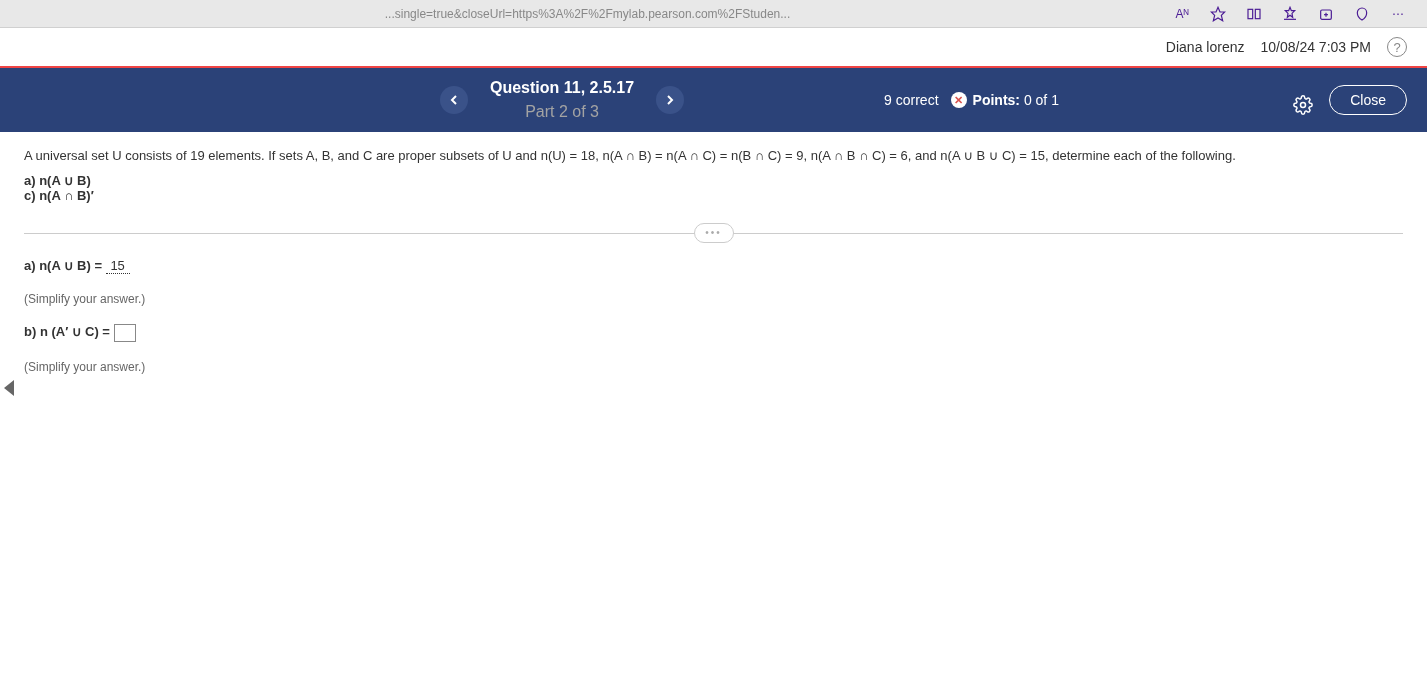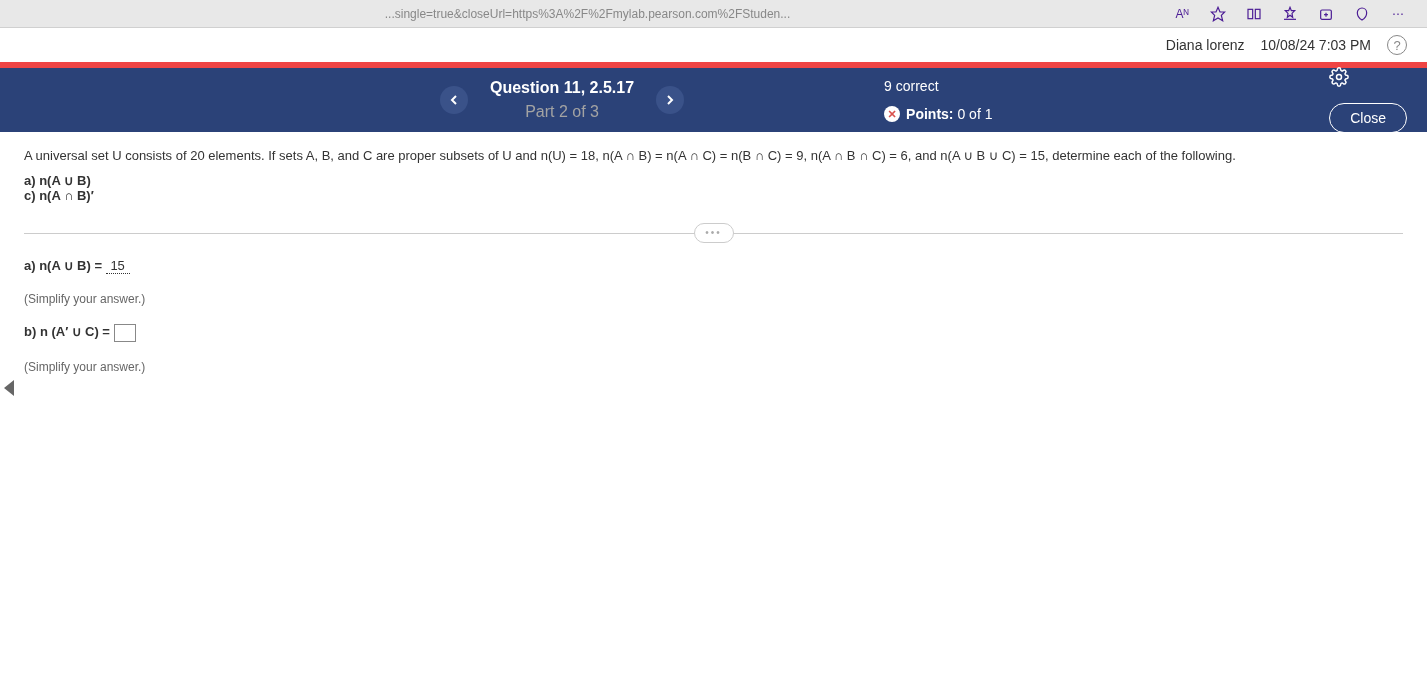--- a/index.html
+++ b/index.html
@@ -43,21 +43,21 @@
     .user-bar {
       height: 40px;
       background: #fff;
       display: flex;
       align-items: center;
       justify-content: flex-end;
       padding: 0 20px;
       gap: 16px;
       font-size: 14px;
       color: #333;
-      border-bottom: 6px solid #ef4444;
+      border-bottom: 2px solid #ef4444;
     }
     .help-icon {
       width: 20px;
       height: 20px;
       border: 1.5px solid #888;
       border-radius: 50%;
       display: flex;
       align-items: center;
       justify-content: center;
       font-size: 13px;
@@ -97,44 +97,43 @@
       align-items: center;
       margin: 0 10px;
       text-align: center;
     }
     .question-title { font-weight: bold; font-size: 16px; }
     .question-part { font-size: 16px; color: #a3a3a3; margin-top: 6px; }
 
     .score-group {
       margin-left: 200px;
       display: flex;
-      flex-direction: column;
+      flex-direction: row;
       gap: 12px;
       font-size: 14px;
     }
     .points-row { display: flex; align-items: center; gap: 6px; }
     .x-icon {
       width: 16px;
       height: 16px;
       border-radius: 50%;
       background: #fff;
       color: #d9534f;
       display: flex;
       align-items: center;
       justify-content: center;
       font-size: 11px;
       font-weight: bold;
     }
 
     .right-controls {
       margin-left: auto;
       display: flex;
-      align-items: flex-start;
+      align-items: flex-end;
       gap: 16px;
-      flex-direction: column;
     }
     .gear {
       width: 20px;
       height: 20px;
       cursor: pointer;
       color: #fff;
     }
     .close-btn {
       border: 1.5px solid #fff;
       border-radius: 18px;
@@ -289,21 +288,21 @@
       <svg viewBox="0 0 24 24" fill="none" stroke="#fff" stroke-width="1.8">
           <circle cx="12" cy="12" r="3"></circle>
           <path d="M19.4 15a1.7 1.7 0 00.34 1.87l.06.06a2 2 0 11-2.83 2.83l-.06-.06a1.7 1.7 0 00-1.87-.34 1.7 1.7 0 00-1 1.56V21a2 2 0 11-4 0v-.09a1.7 1.7 0 00-1-1.56 1.7 1.7 0 00-1.87.34l-.06.06a2 2 0 11-2.83-2.83l.06-.06a1.7 1.7 0 00.34-1.87 1.7 1.7 0 00-1.56-1H3a2 2 0 110-4h.09a1.7 1.7 0 001.56-1 1.7 1.7 0 00-.34-1.87l-.06-.06a2 2 0 112.83-2.83l.06.06a1.7 1.7 0 001.87.34H9a1.7 1.7 0 001-1.56V3a2 2 0 114 0v.09a1.7 1.7 0 001 1.56 1.7 1.7 0 001.87-.34l.06-.06a2 2 0 112.83 2.83l-.06.06a1.7 1.7 0 00-.34 1.87V9a1.7 1.7 0 001.56 1H21a2 2 0 110 4h-.09a1.7 1.7 0 00-1.56 1z"></path>
         </svg>
     </span>
     <button class="close-btn">Close</button>
   </div>
 </div>
 
 <div class="content">
-  <div class="problem-stem">A universal set U consists of 20 elements. If sets A, B, and C are proper subsets of U and n(U) = 18, n(A ∩ B) = n(A ∩ C) = n(B ∩ C) = 9, n(A ∩ B ∩ C) = 6, and n(A ∪ B ∪ C) = 15, determine each of the following.</div>
+  <div class="problem-stem">A universal set U consists of 19 elements. If sets A, B, and C are proper subsets of U and n(U) = 18, n(A ∩ B) = n(A ∩ C) = n(B ∩ C) = 9, n(A ∩ B ∩ C) = 6, and n(A ∪ B ∪ C) = 15, determine each of the following.</div>
   <div class="sub-list">
     <div class="row">a) n(A ∪ B)</div>
     <div class="row">c) n(A ∩ B)′</div>
   </div>
 
   <div class="divider-wrap">
     <hr class="divider">
     <div class="expand-handle">•••</div>
   </div>
 

